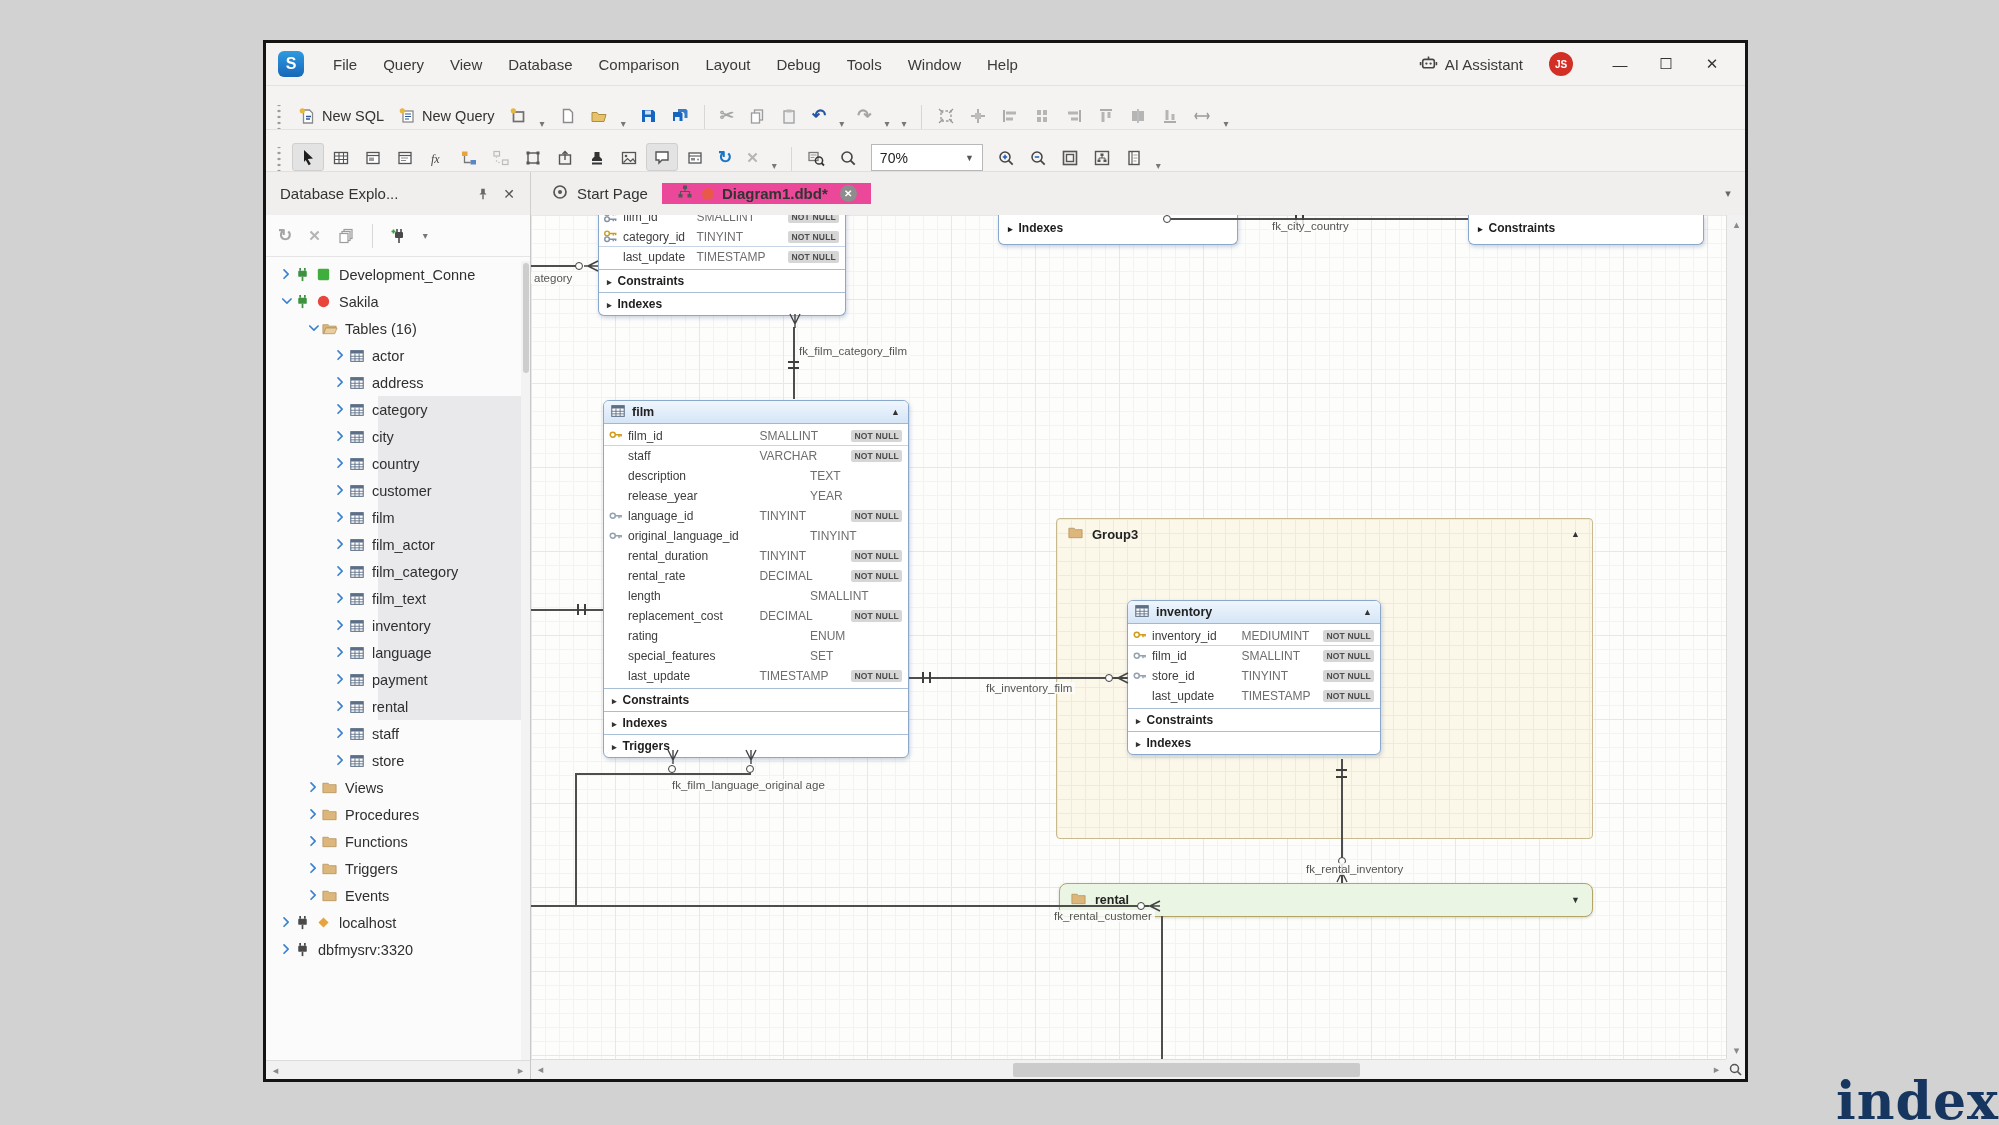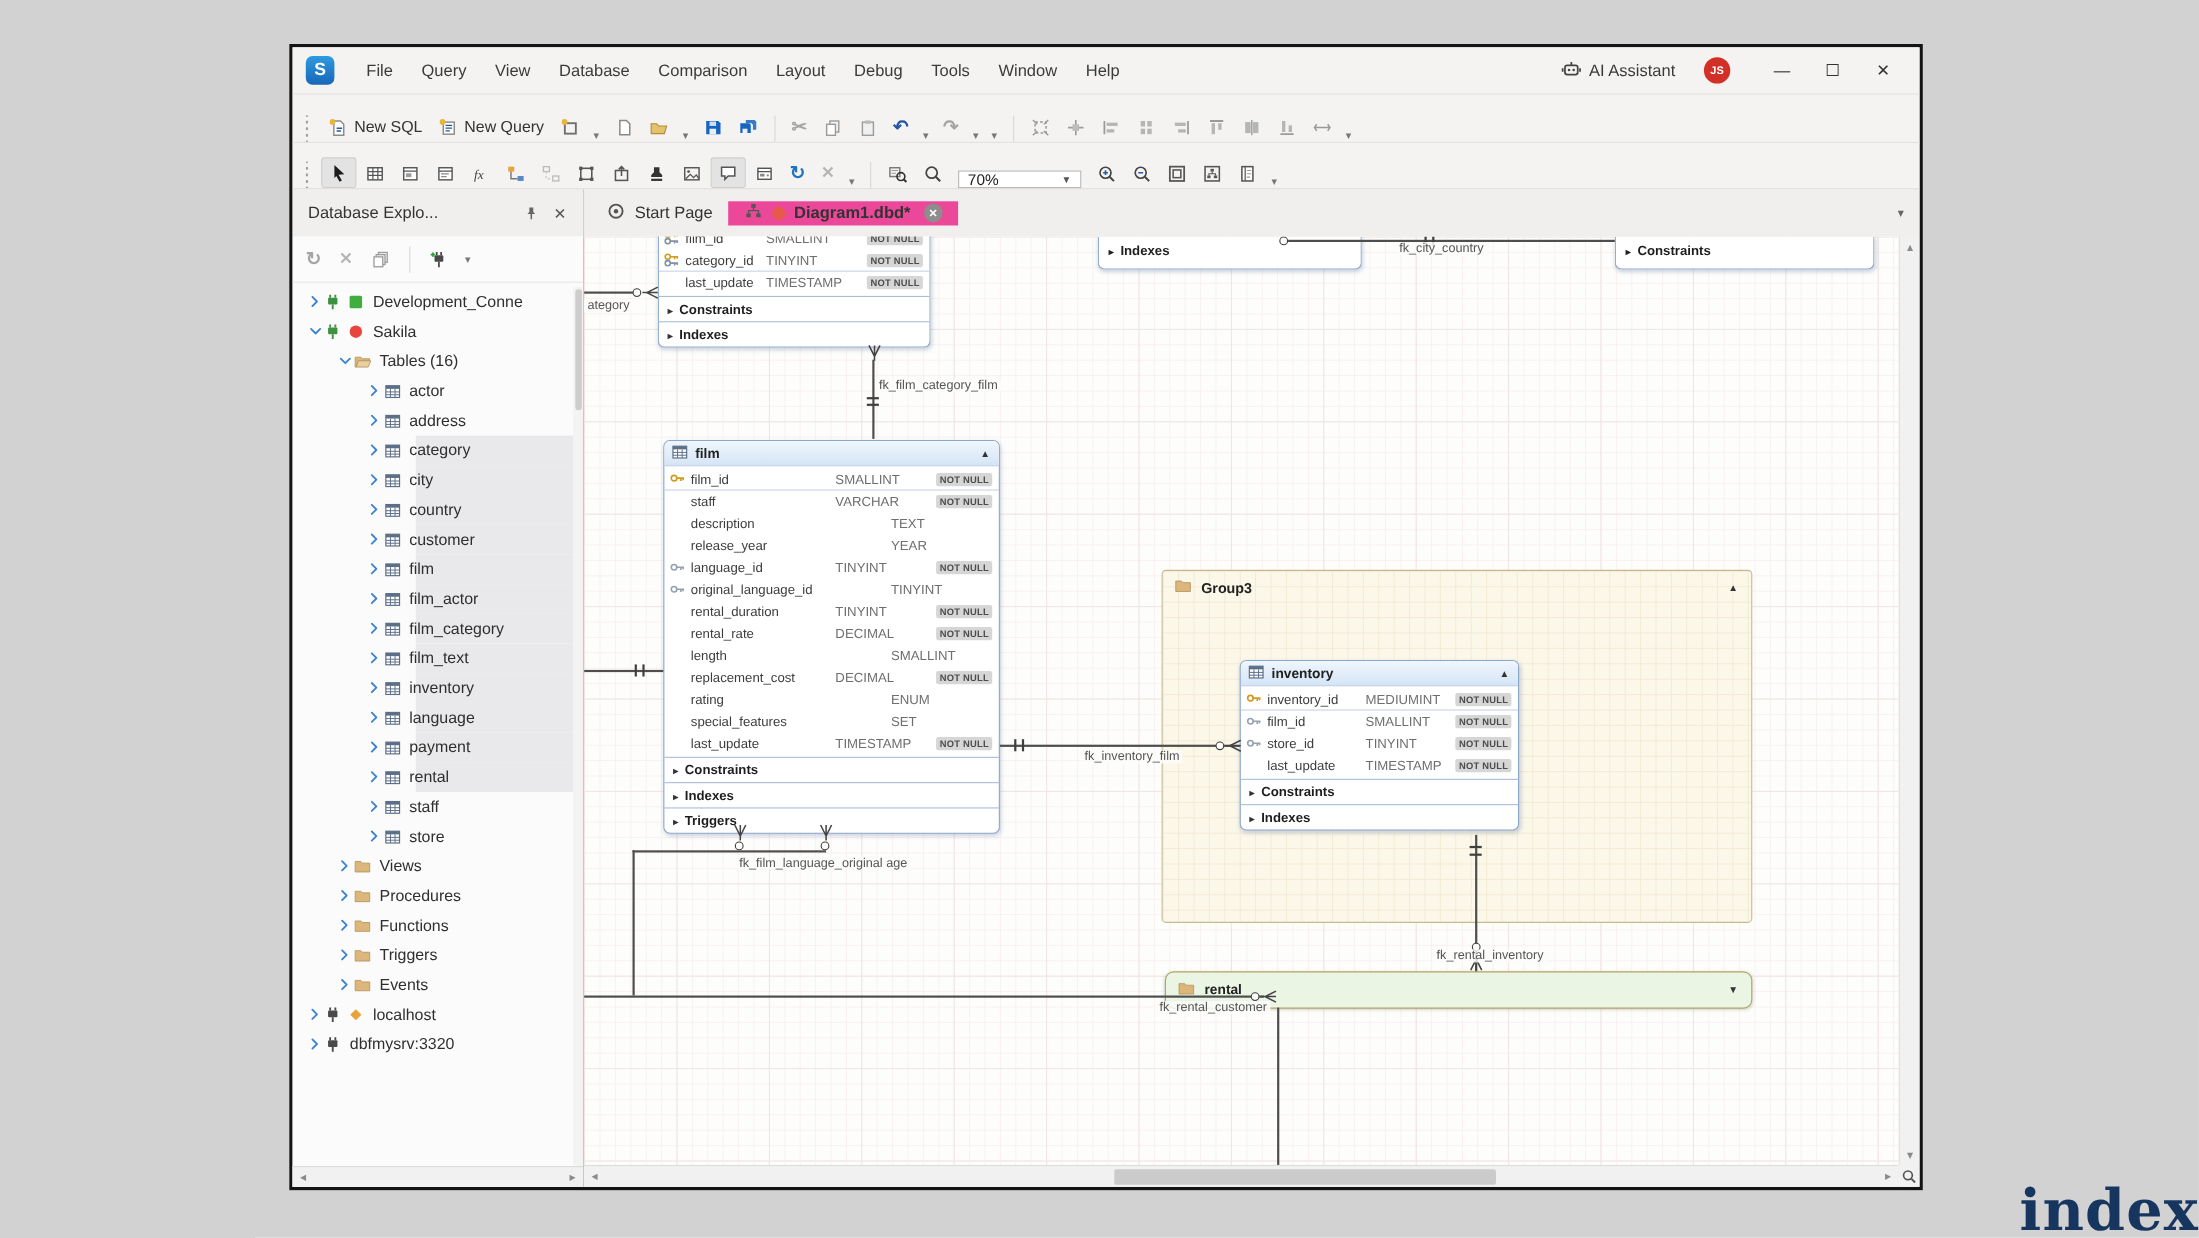--- a/index.html
+++ b/index.html
@@ -27,21 +27,21 @@
              border-top:1px solid #e3e2e1; background:#f4f3f2; }
   .toolbar2 { height:42px; }
   .grip { width:6px; height:24px; margin:0 8px 0 2px;
           background-image:radial-gradient(#9c9c9c 1.1px, transparent 1.3px); background-size:5px 6px; background-position:center; }
   .tbtn { display:flex; align-items:center; gap:6px; padding:4px 6px; border-radius:3px; font-size:14.5px; color:#333; }
   .tbtn.active { background:#e3e3e3; border:1px solid #cfcfcf; }
   .tbtn svg { display:block; }
   .tglyph { font-size:17px; line-height:18px; font-weight:bold; }
   .tdd { font-size:10px; color:#777; padding:0 5px; }
   .tsep { width:1px; height:24px; background:#d8d7d6; margin:0 7px; }
-  .combo { width:112px; height:16px; background:#fff; border:1px solid #b8b8b8; display:flex; align-items:center;
+  .combo { width:112px; height:27px; background:#fff; border:1px solid #b8b8b8; display:flex; align-items:center;
            font-size:14px; color:#222; padding:0 8px; justify-content:space-between; margin:0 6px; }
   .combo .dd { font-size:9px; color:#555; }
 
   
   .tabrow { height:44px; display:flex; flex:0 0 auto; background:#f0efee; border-top:1px solid #e0dfde; }
   .panelhead { width:265px; flex:0 0 auto; display:flex; align-items:center; padding:0 8px 0 14px;
                font-size:15px; color:#333; border-right:1px solid #cfcfcf; }
   .panelhead .ph-sp { flex:1; }
   .phbtn { width:26px; height:26px; display:flex; align-items:center; justify-content:center; color:#555; font-size:14px; }
   .tabs { flex:1; display:flex; align-items:center; padding-left:6px; position:relative; }

